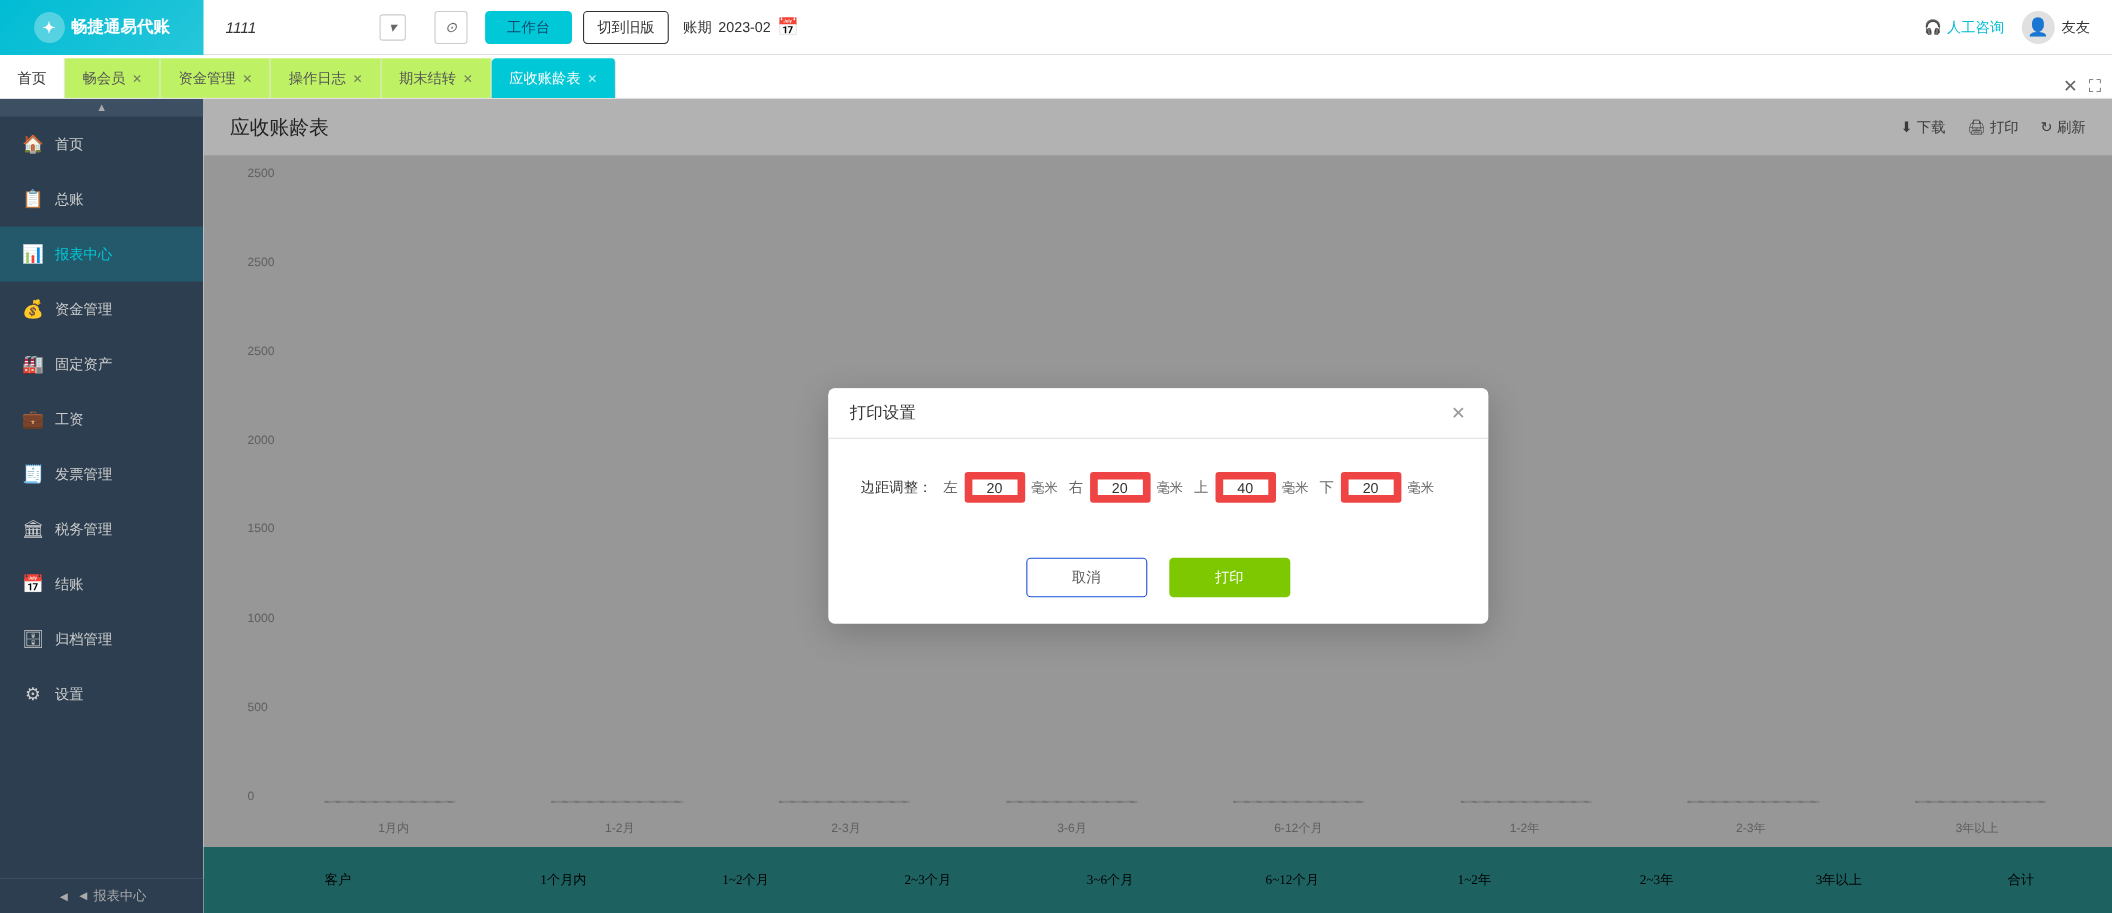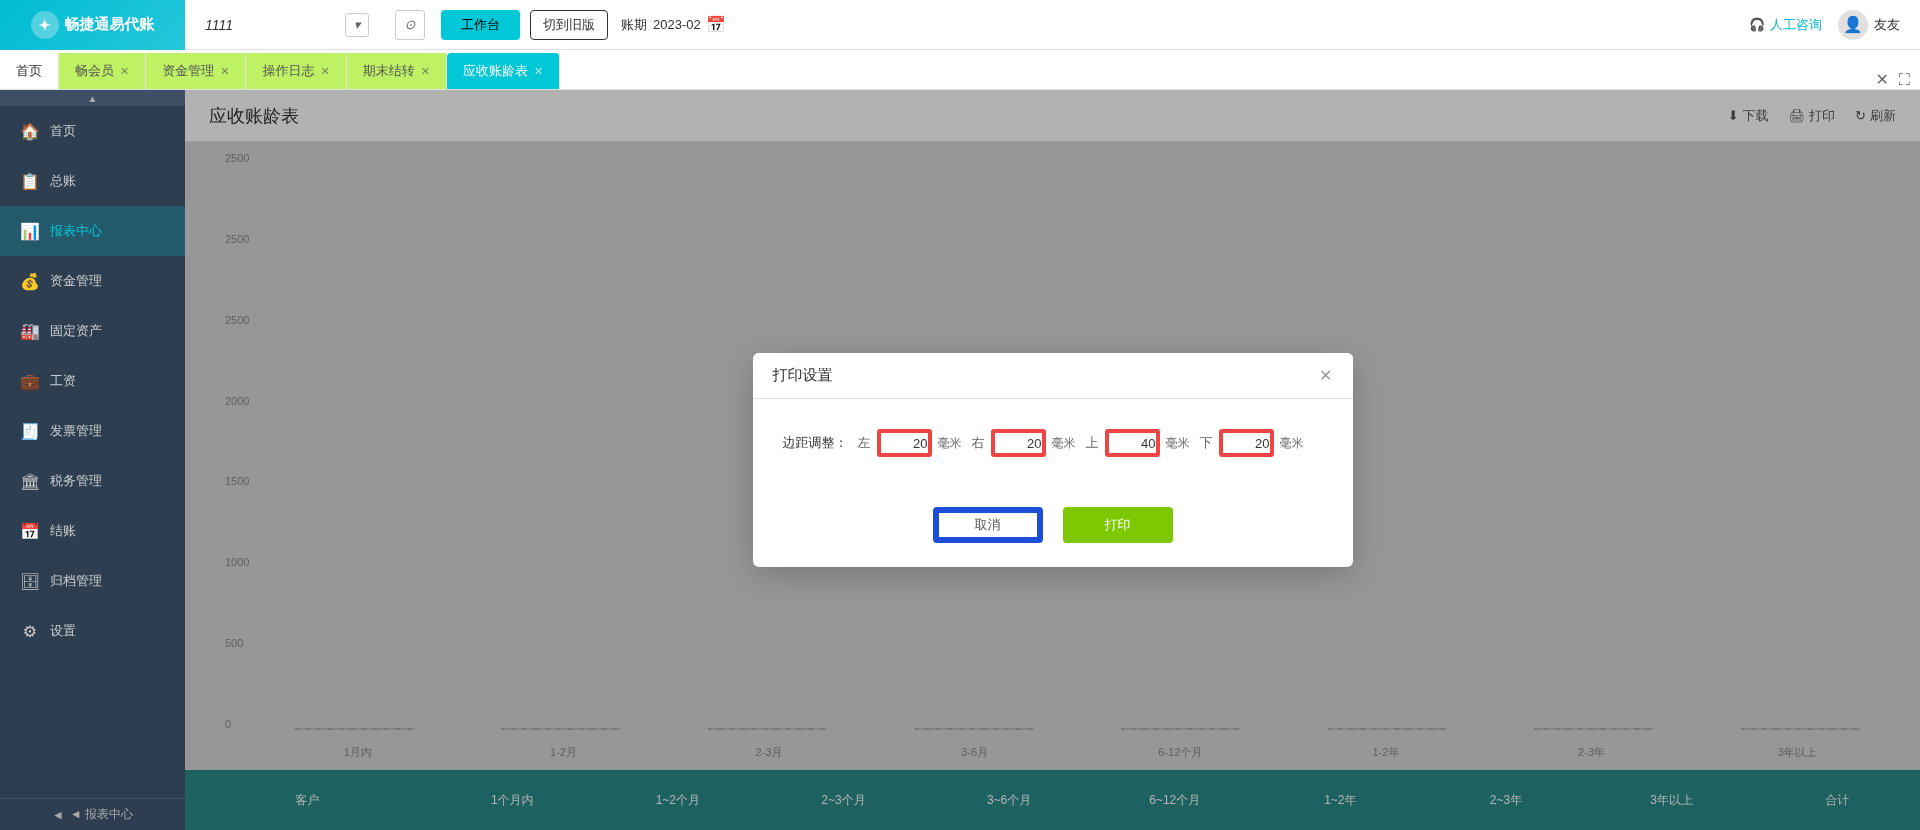--- a/index.html
+++ b/index.html
@@ -59,21 +59,21 @@
       border: 1px solid #ccc;
       border-radius: 3px;
       background: #fff;
       cursor: pointer;
       display: flex; align-items: center; justify-content: center;
       color: #666;
       margin-left: 6px;
     }
     .workbench-btn {
       background: #00c8d7;
-      color: #000000;
+      color: #0c4a6e;
       border: none;
       padding: 6px 20px;
       border-radius: 4px;
       cursor: pointer;
       font-size: 13px;
       margin-left: 16px;
     }
     .switch-btn {
       border: 1px solid #333;
       background: #fff;
@@ -312,23 +312,24 @@
       display: flex;
       align-items: center;
       position: absolute;
       bottom: 0;
       left: 0;
       right: 0;
     }
     .table-col {
       flex: 1;
       text-align: center;
-      color: #ffffff;
+      color: #000000;
       font-size: 12px;
       padding: 0 4px;
+      font-family: Liberation Serif, serif;
     }
     .table-col.wide { flex: 1.5; }
 
     
     .modal-overlay {
       position: absolute;
       top: 0; left: 0; right: 0; bottom: 0;
       background: rgba(0,0,0,0.3);
       display: flex;
       align-items: center;
@@ -361,37 +362,37 @@
       margin-bottom: 30px;
     }
     .margin-label { color: #333; font-size: 13px; }
     .margin-group {
       display: flex; align-items: center; gap: 6px;
     }
     .margin-group-label { color: #666; font-size: 13px; }
     .margin-input {
       width: 55px;
       height: 28px;
-      border: 4px solid #ef4444;
+      border: 7px solid #ef4444;
       border-radius: 3px;
-      text-align: right;
+      text-align: center;
       font-size: 13px;
       color: #333;
       outline: none;
     }
     .margin-unit { color: #666; font-size: 12px; }
     .modal-footer {
       display: flex;
       justify-content: center;
       gap: 20px;
       padding: 0 30px 24px;
     }
     .btn-cancel {
       width: 110px; height: 36px;
-      border: 6px solid #1d4ed8;
+      border: 1px solid #1d4ed8;
       background: #fff;
       border-radius: 4px;
       cursor: pointer;
       font-size: 13px;
       color: #555;
     }
     .btn-print {
       width: 110px; height: 36px;
       border: none;
       background: #7dc800;

